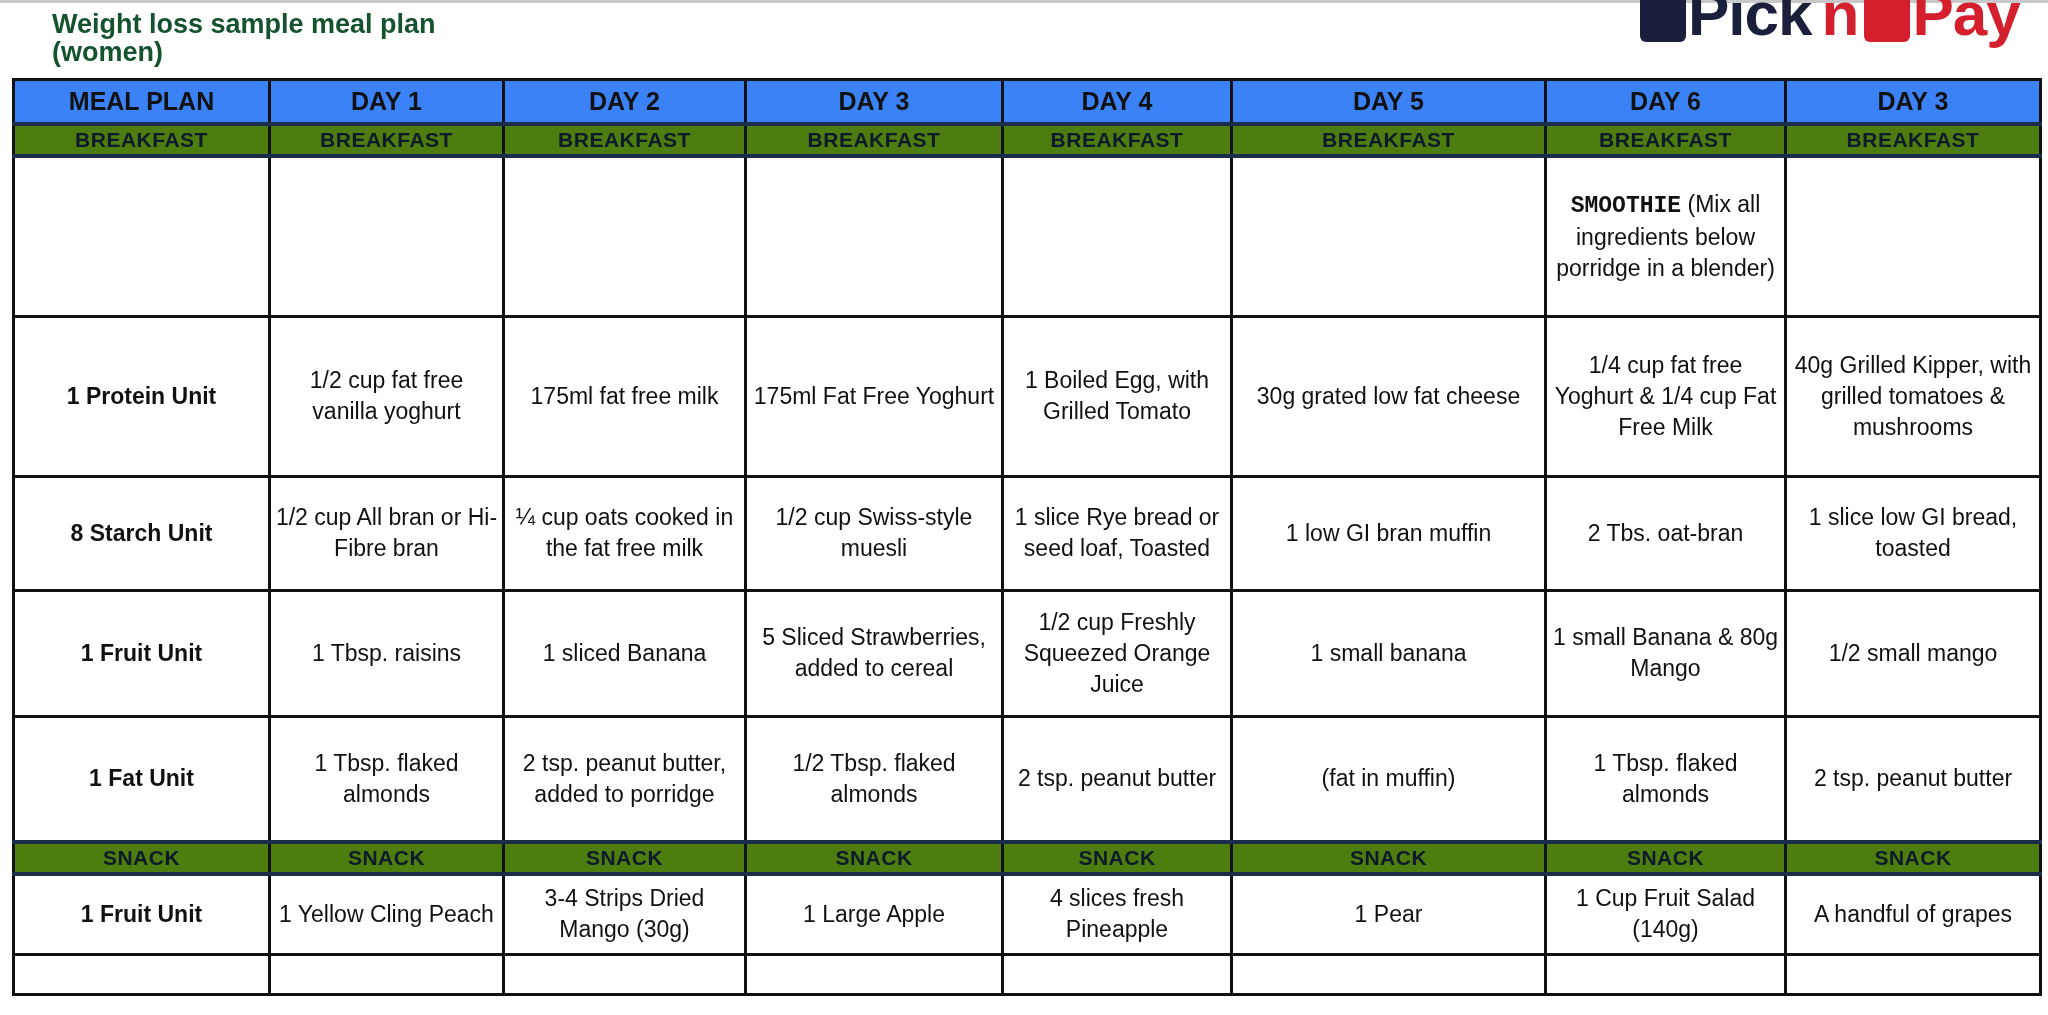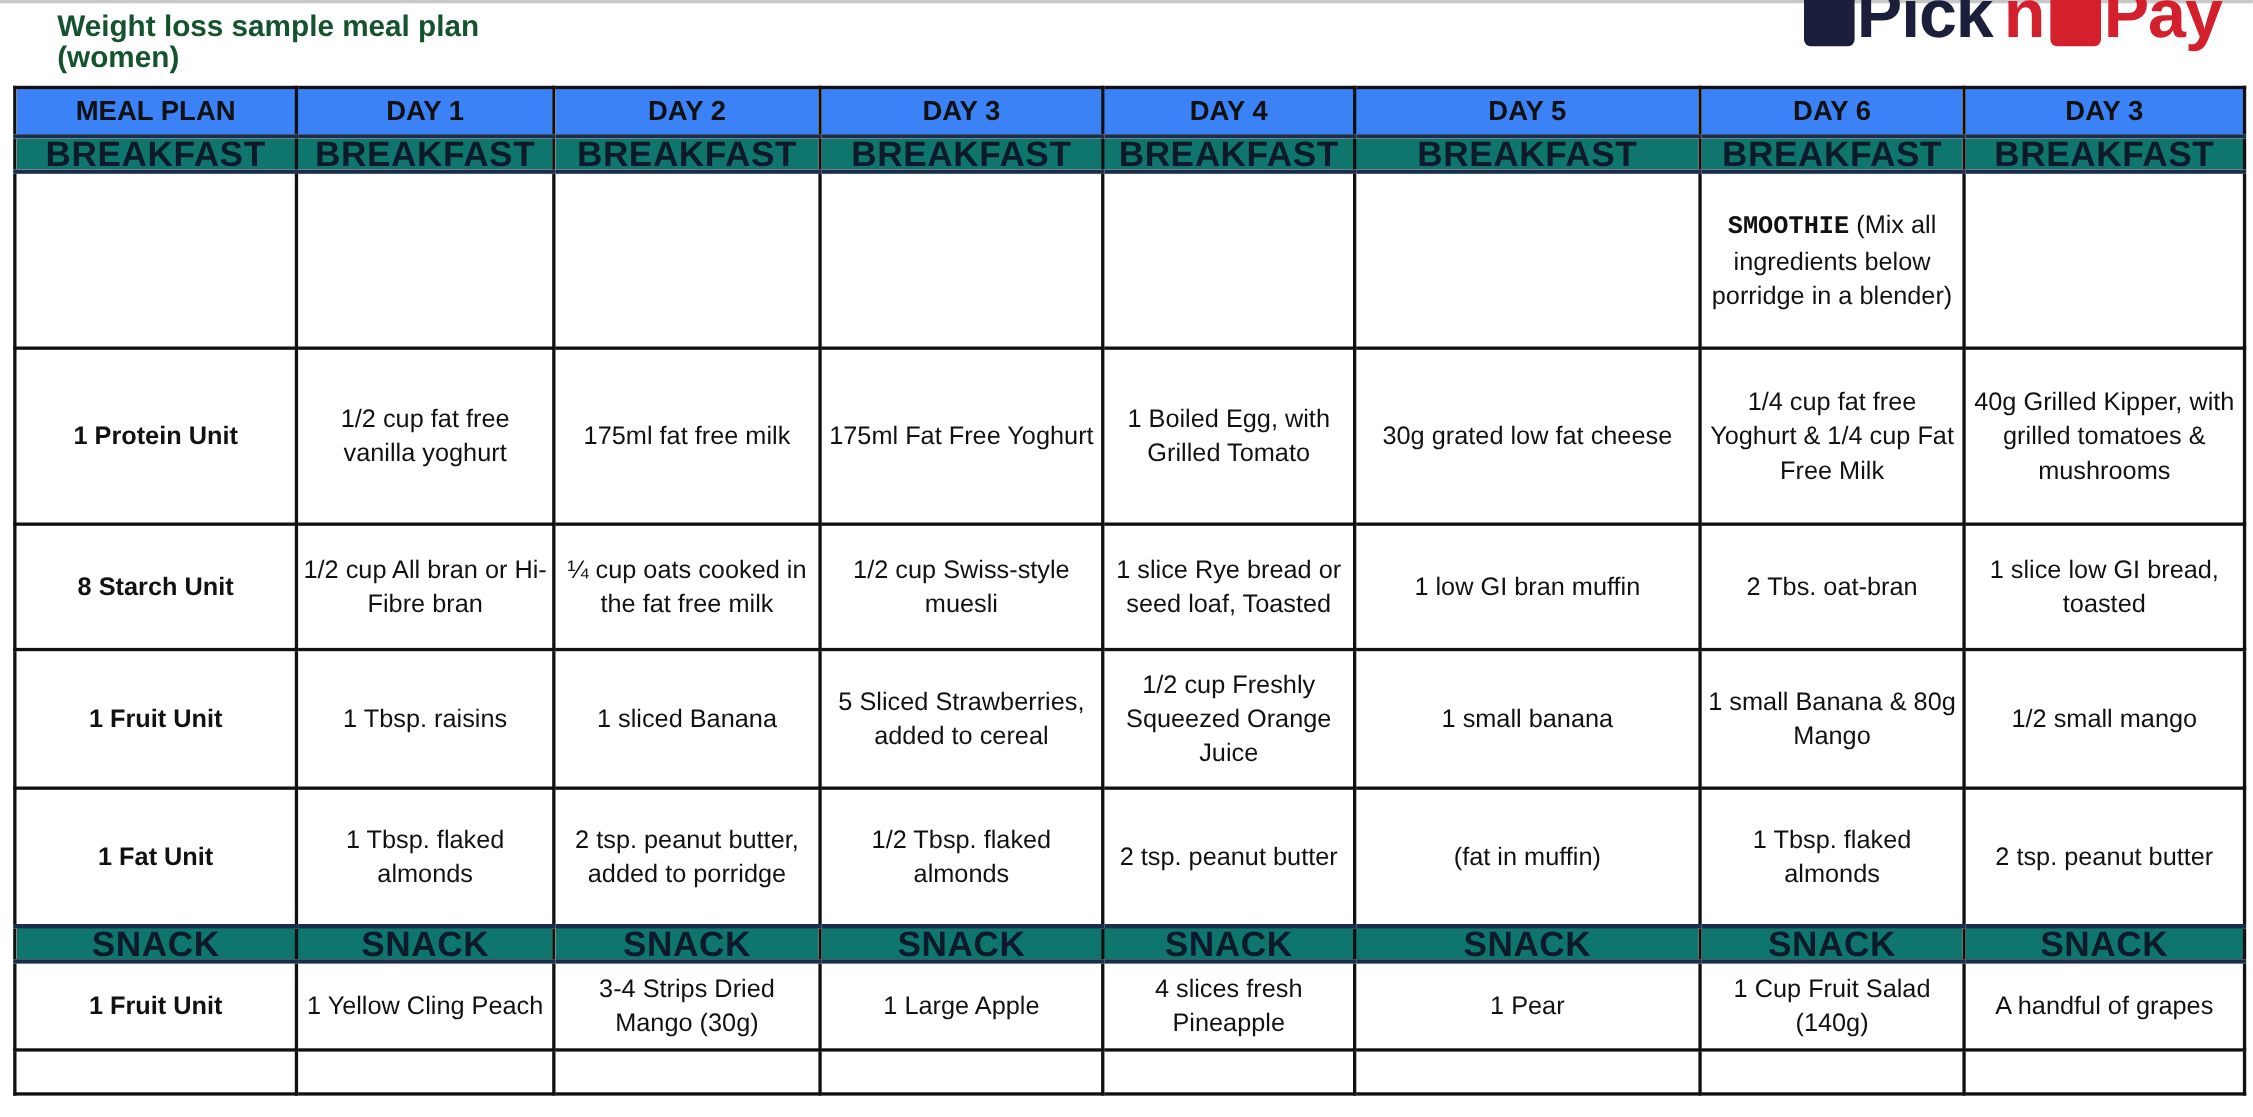--- a/index.html
+++ b/index.html
@@ -30,21 +30,21 @@
       position: absolute; left: 12px; top: 78px; width: 2027px;
       border-collapse: collapse; table-layout: fixed;
     }
     table.plan td, table.plan th {
       border: 3px solid #111; text-align: center; vertical-align: middle;
       padding: 0 4px; font-size: 23px; line-height: 31px; color: #111;
       overflow: hidden;
     }
     table.plan th { font-weight: bold; font-size: 25px; height: 41px; background: #3b82f6; }
     tr.section td {
-      background: #0f766e; font-weight: bold; font-size: 32px; height: 28px; line-height: 28px;
+      background: #4d7c0f; font-weight: bold; font-size: 21px; height: 28px; line-height: 28px;
       color: #0d1a2b; letter-spacing: 0.5px;
       border-top: 4px solid #1a2d4a; border-bottom: 4px solid #1a2d4a;
     }
     td.rowlabel { font-weight: bold; font-size: 24px; }
     .bold { font-weight: bold; font-family: Liberation Mono, monospace; }
   </style>
 </head>
 <body>
 
 <div class="topline"></div>

